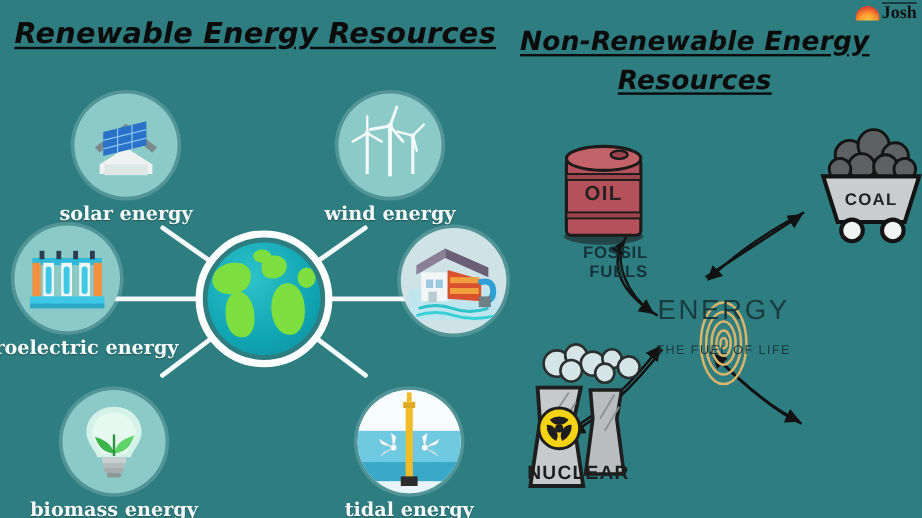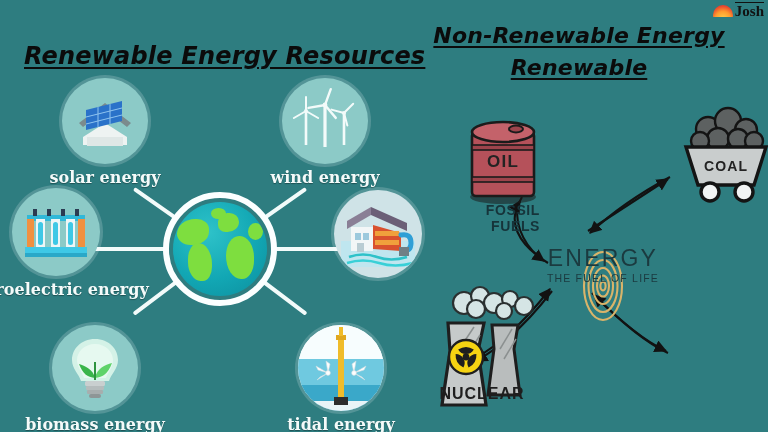--- a/index.html
+++ b/index.html
@@ -15,21 +15,21 @@
   .title{
     position:absolute;
     font-family:"DejaVu Sans", sans-serif;
     font-weight:bold;font-style:italic;
     color:#0b0b0b;
     text-decoration:underline;
     text-underline-offset:3px;
     letter-spacing:.2px;
     white-space:nowrap;
   }
-  #title-left{left:24px;top:14px;font-size:24px;margin-top:28px;}
+  #title-left{left:12px;top:14px;font-size:24px;}
   #title-right{left:432px;top:20px;font-size:22px;text-align:center;width:294px;
                white-space:normal;line-height:1.45;}
 
   
   #logo{position:absolute;right:4px;top:2px;display:flex;align-items:center;gap:2px;}
   #logo .sun{width:20px;height:12px;position:relative;overflow:hidden;}
   #logo .sun::before{
     content:"";position:absolute;left:0;top:0;width:20px;height:20px;border-radius:50%;
     background:radial-gradient(circle at 50% 70%, #ffd24a 0%, #ff9a2e 45%, #e8452e 75%, #d2332a 100%);
   }
@@ -67,37 +67,37 @@
 
   
   #cycle{position:absolute;left:430px;top:95px;width:338px;height:337px;}
   .nr-label{
     position:absolute;color:#16343a;font-weight:bold;
     font-family:"Liberation Sans", sans-serif;letter-spacing:.6px;text-align:right;
   }
   #energy-core{position:absolute;left:108px;top:150px;width:130px;height:70px;text-align:center;}
   #energy-title{font-size:23px;color:#1b3a3f;letter-spacing:2.2px;
     font-family:"Liberation Sans", sans-serif;position:relative;z-index:3;}
-  #energy-sub{font-size:10.5px;color:#1b3a3f;letter-spacing:1.2px;margin-top:0;
+  #energy-sub{font-size:10.5px;color:#1b3a3f;letter-spacing:1.2px;margin-top:14px;
     font-family:"Liberation Sans", sans-serif;position:relative;z-index:3;}
   #fingerprint{position:absolute;left:50%;top:4px;transform:translateX(-50%);z-index:1;}
 
   .icon-svg{display:block;}
   svg{overflow:visible;}
 </style>
 </head>
 <body style="background: rgb(46, 125, 128);">
 
 <div id="stage">
 
   <div class="title" id="title-left">Renewable Energy Resources</div>
 
   <div class="title" id="title-right">
     <span>Non-Renewable Energy</span><br>
-    <span>Renewable</span>
+    <span>Resources</span>
   </div>
 
   <div id="logo">
     <span class="sun"></span>
     <span class="wordmark">Josh</span>
   </div>
 
   <div id="hub">
 
     <div class="spoke" style="left:220px;top:187px;width:105px;transform:rotate(215deg);"></div>

